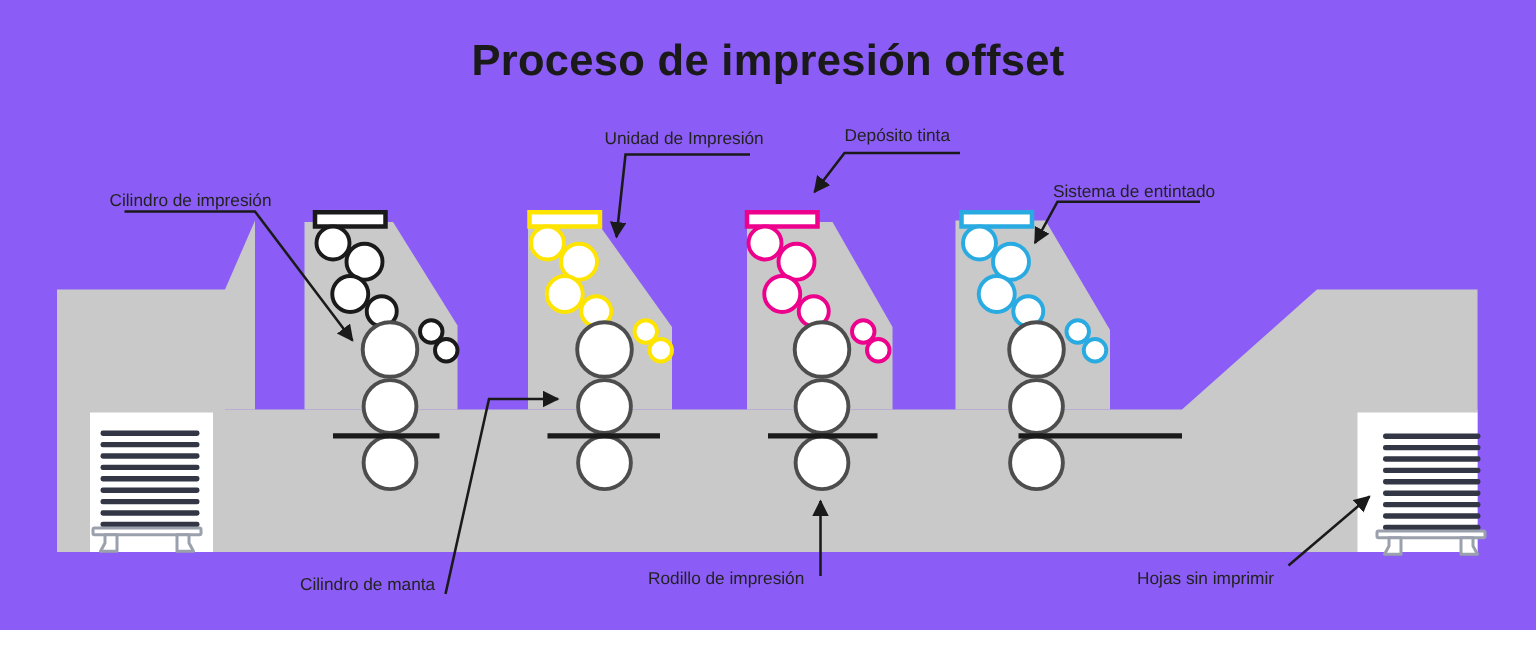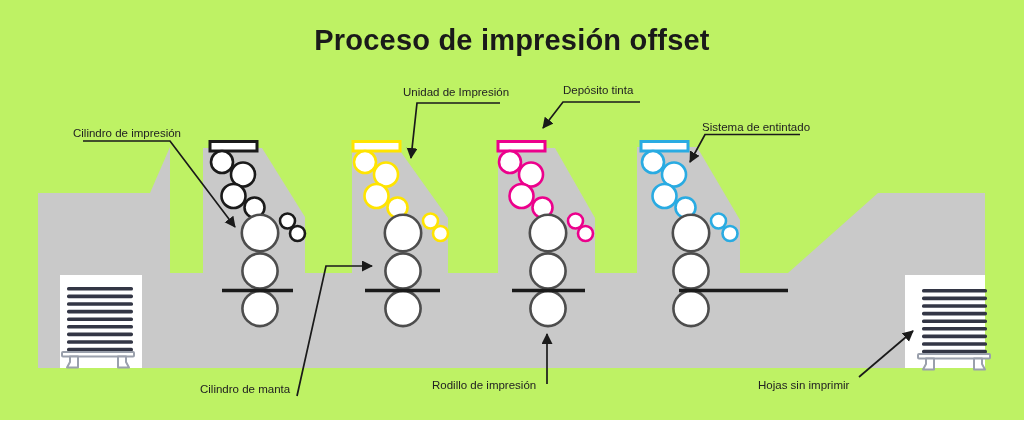--- a/index.html
+++ b/index.html
@@ -1,16 +1,16 @@
 <!DOCTYPE html>
 <html style="--gray: #C9C9C9; --cyl: #4D4D4D; --ink: #1A1A1A; --stack: #333645; --label: #222222; --bench: #9AA0AC;"><head>
 <meta charset="utf-8">
 <style>
   html,body{margin:0;padding:0;background:#ffffff;}
-  .stage{width:1024px;height:420px;position:relative;background:#bef264;overflow:hidden;}
+  .stage{width:1024px;height:420px;position:relative;background:#8b5cf6;overflow:hidden;}
   svg{display:block;font-family:"Liberation Sans",sans-serif;}
   .title{font:700 29px "Liberation Sans",sans-serif;fill:var(--ink,#1a1a1a);letter-spacing:.2px;}
   .lbl{font:400 11.5px "Liberation Sans",sans-serif;fill:var(--label,#222);}
   .body-shape{fill:var(--gray,#c9c9c9);stroke:none;}
   .cut{fill:#ffffff;}
   .tray{fill:#ffffff;stroke:currentColor;stroke-width:3;}
   .roller{fill:#ffffff;stroke:currentColor;stroke-width:2.6;}
   .cyl{fill:#ffffff;stroke:var(--cyl,#4d4d4d);stroke-width:2.6;}
   .pline{stroke:var(--ink,#1a1a1a);stroke-width:3.5;}
   .leader{fill:none;stroke:var(--ink,#1a1a1a);stroke-width:1.7;}

